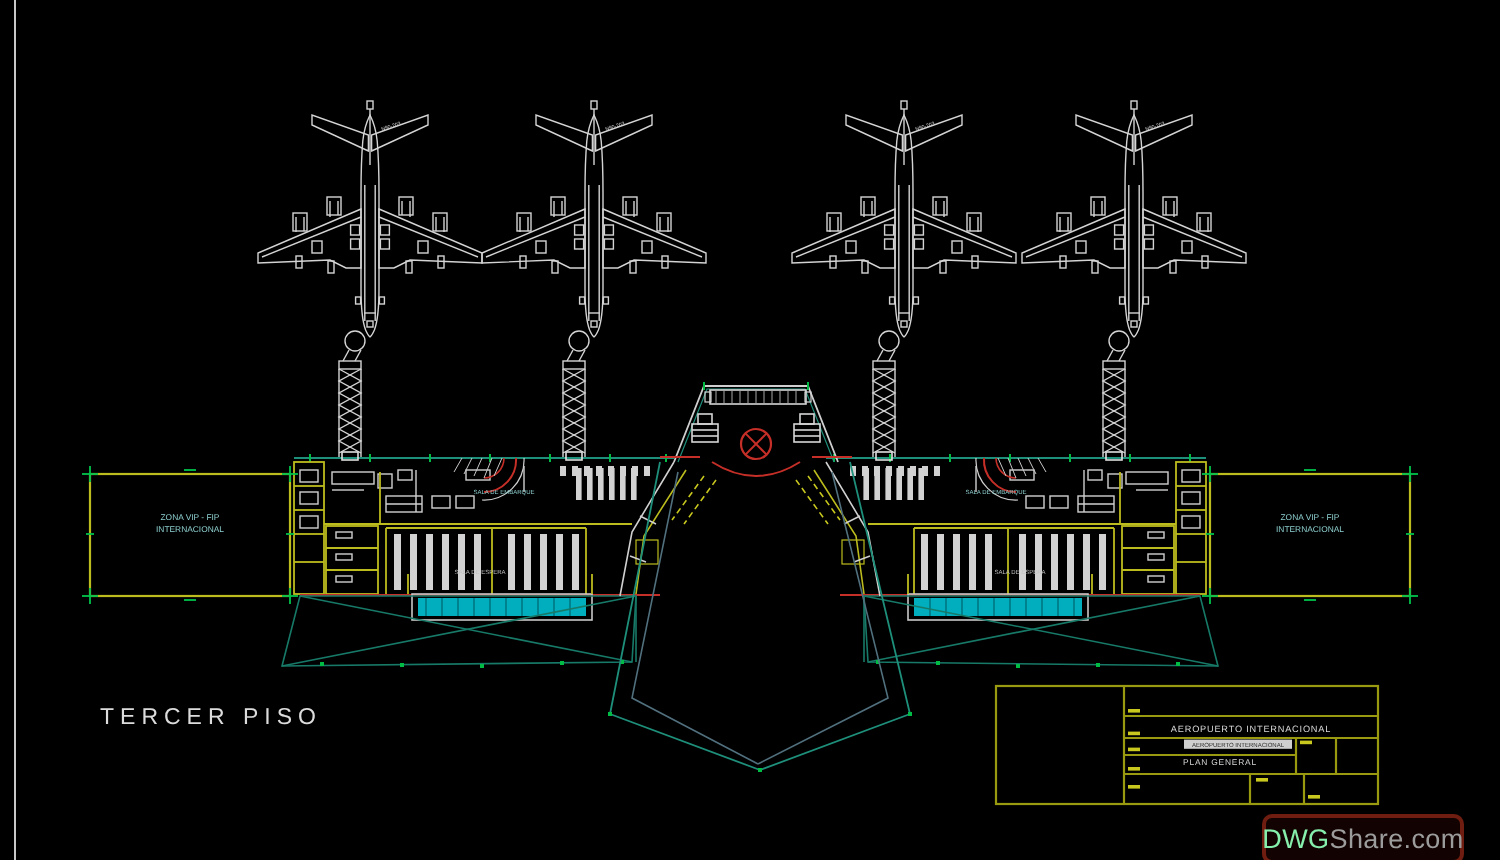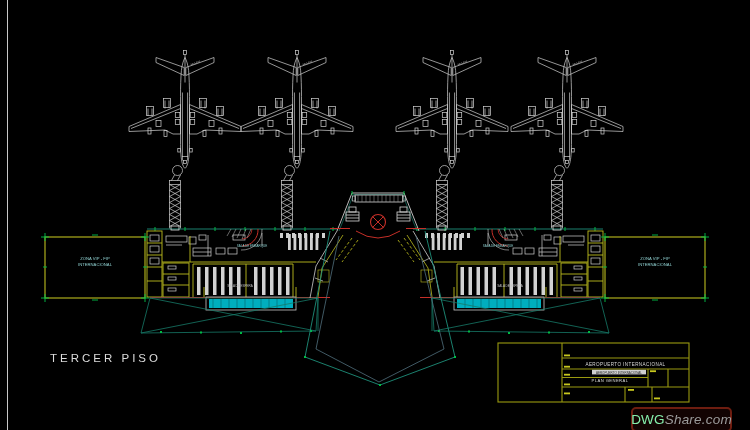--- a/index.html
+++ b/index.html
@@ -5,21 +5,21 @@
   html,body{margin:0;padding:0;background:#000;}
   .stage{position:relative;width:750px;height:430px;background:#000;overflow:hidden;
          font-family:"Liberation Sans",sans-serif;}
   svg{display:block;position:absolute;left:0;top:0;}
   svg text{font-family:"Liberation Sans",sans-serif;}
   .wm{position:absolute;left:631px;top:407px;width:97px;height:21px;
       border:2px solid #6e1d10;border-radius:5px;background:#120302;
       display:flex;align-items:center;justify-content:center;
       font-size:13.5px;font-weight:400;letter-spacing:0.2px;white-space:nowrap;}
   .wm .p1{color:#86efac;}
-  .wm .p2{color:#9c9c9c;font-style:italic;}
+  .wm .p2{color:#9c9c9c;}
 </style>
 </head>
 <body>
 
 <div class="stage">
 <svg width="750" height="430" viewBox="0 0 750 430">
 
   <defs>
 
     <g id="halfwing" fill="none" stroke="#d4d4d4" stroke-width="0.7">

